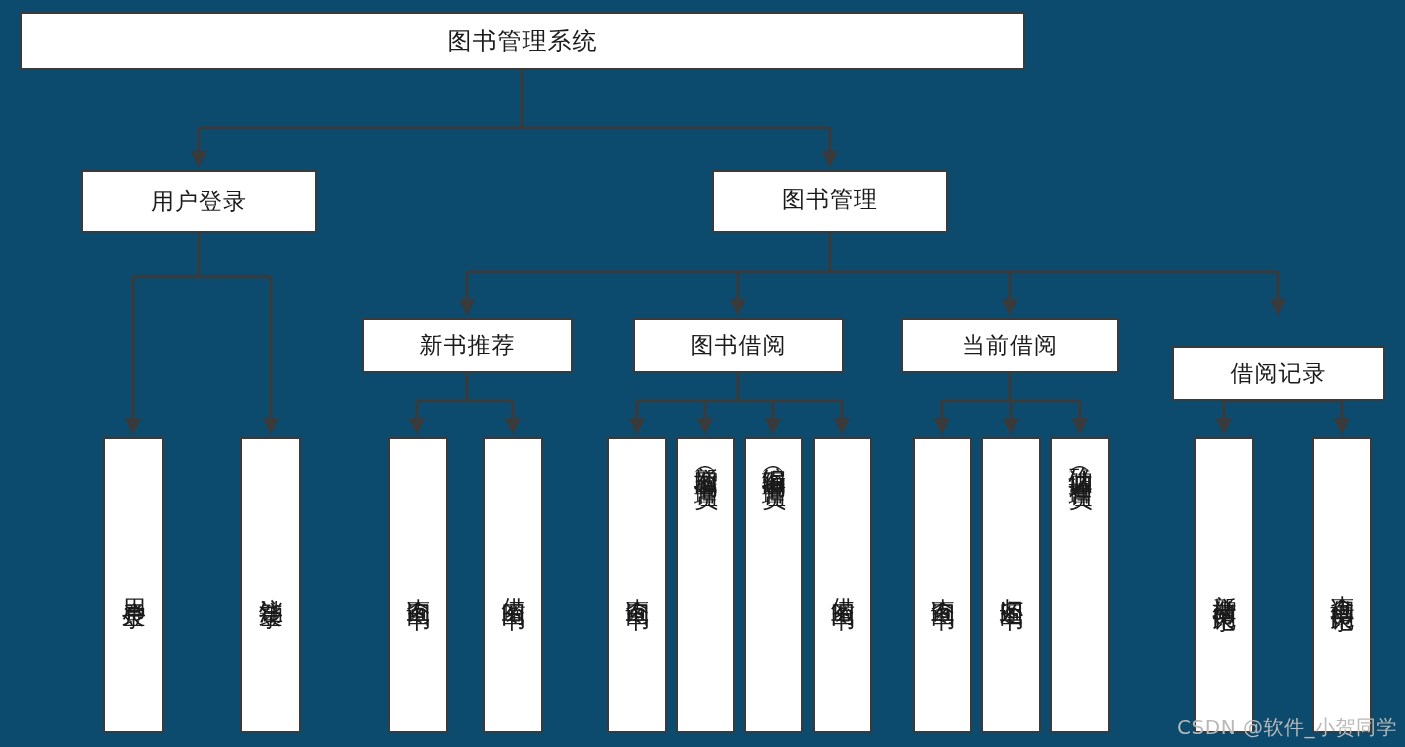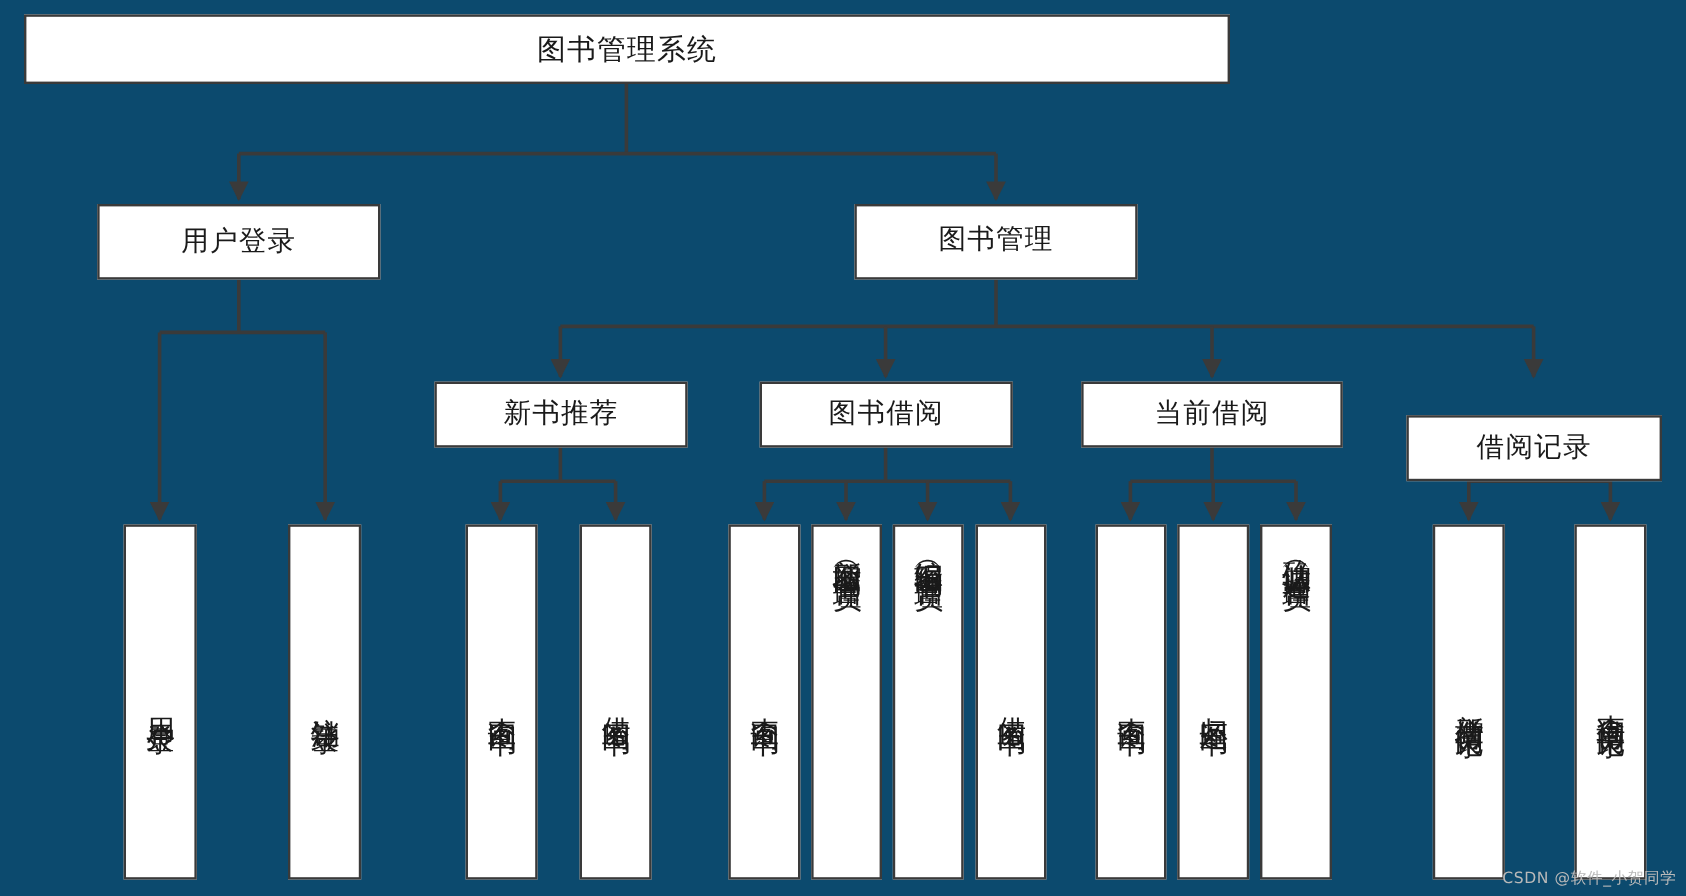--- a/index.html
+++ b/index.html
@@ -66,21 +66,21 @@
   }
   
   .node.vert.centered {
     align-items: center;
     padding-top: 0;
   }
   .watermark {
     position: absolute;
     right: 8px;
     bottom: 6px;
-    font-size: 13px;
+    font-size: 20px;
     color: #b9b9b9;
     letter-spacing: 0.5px;
     z-index: 5;
     white-space: nowrap;
   }
 </style>
 </head>
 <body>
 
 <div id="canvas">

